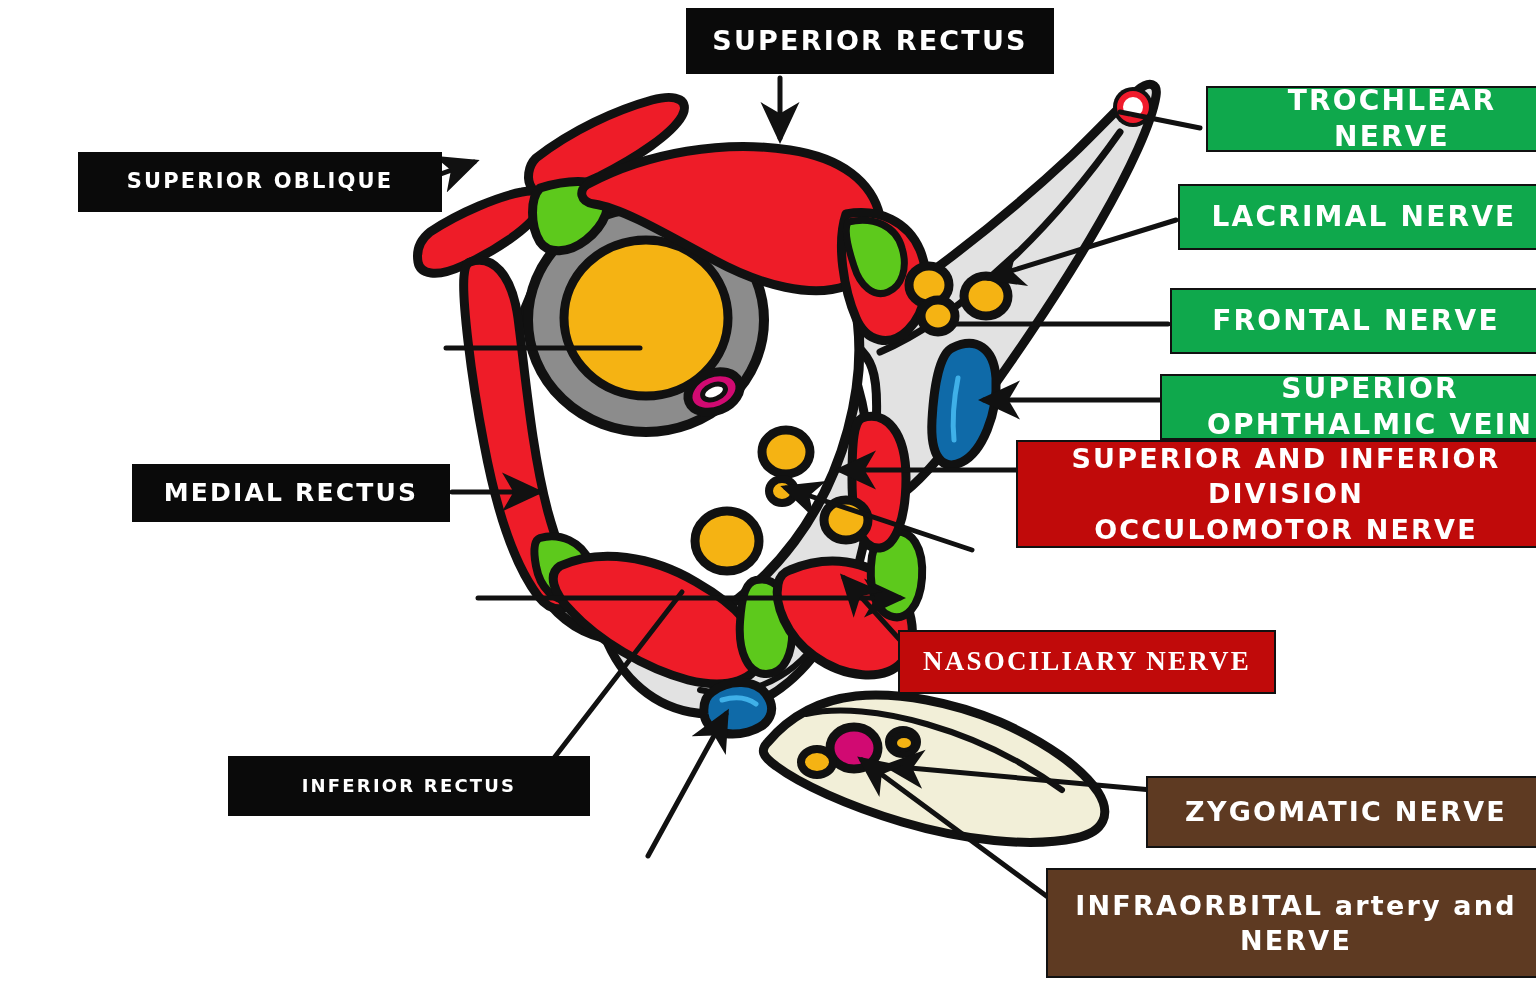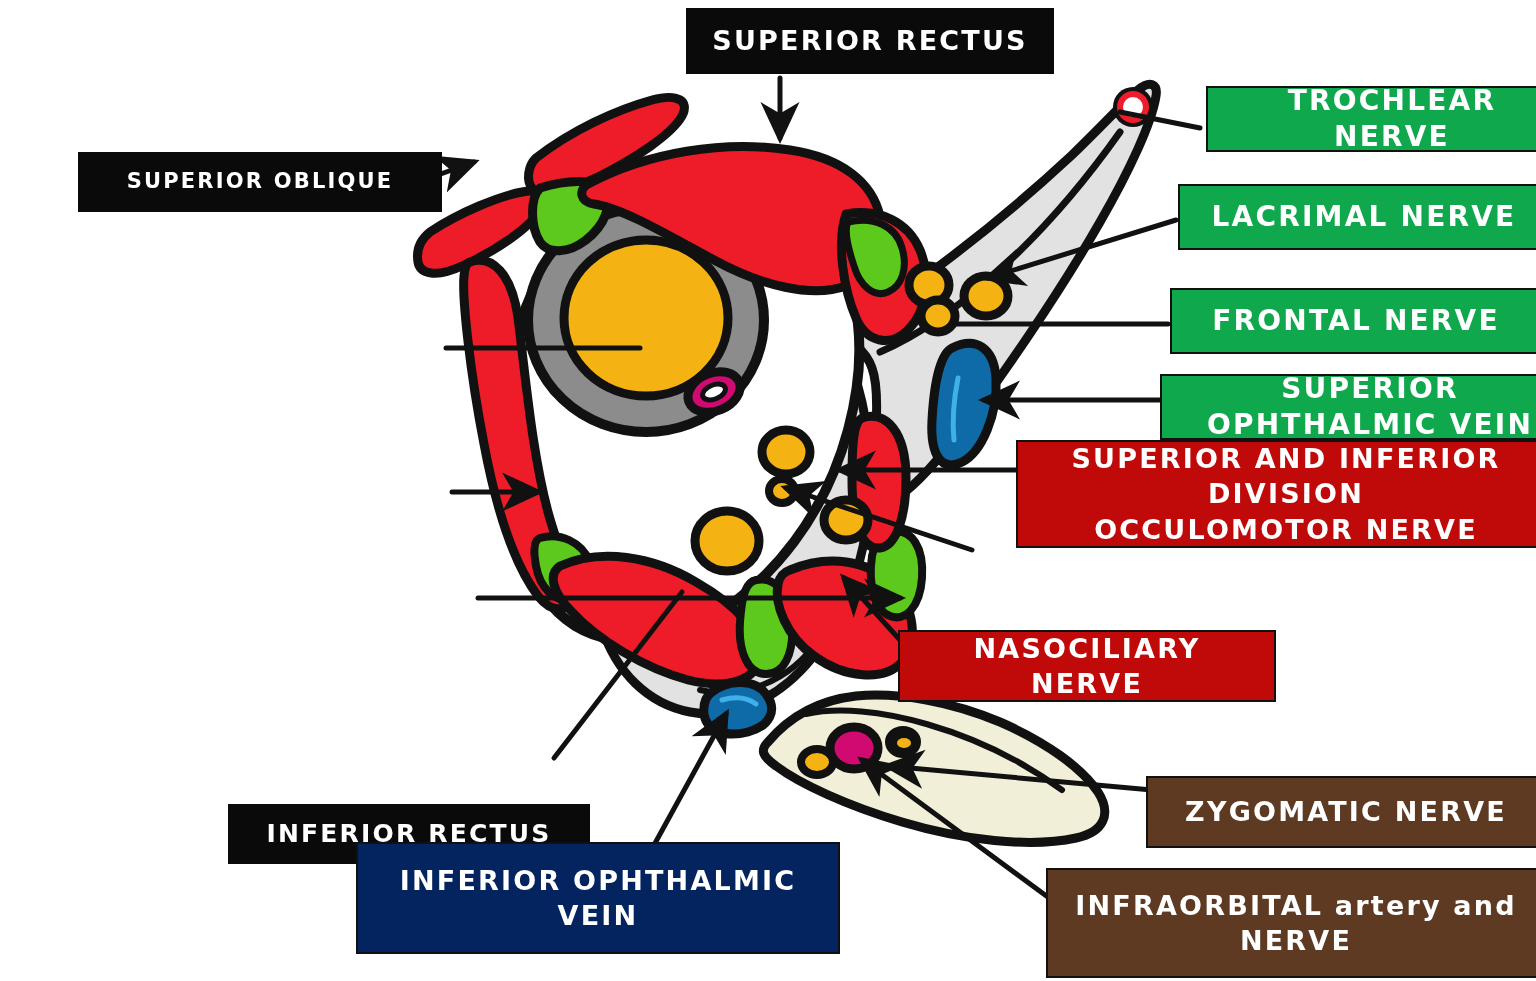--- a/index.html
+++ b/index.html
@@ -248,39 +248,38 @@
     <path d="M1152 790 L 888 766" class="leader" marker-end="url(#ah)"></path>
 
     <path d="M1060 906 L 862 760" class="leader" marker-end="url(#ah)"></path>
   </svg>
 
   <div class="lbl black" style="left:686px; top:8px; width:368px; height:66px; font-size:27px;">SUPERIOR RECTUS</div>
 
   <div class="lbl black" style="left:78px; top:152px; width:364px; height:60px; font-size:21px;">SUPERIOR OBLIQUE</div>
 
 
-
-
-  <div class="lbl black" style="left:228px; top:756px; width:362px; height:60px; font-size:25px;margin-top:48px;">INFERIOR RECTUS</div>
-
-  <div class="lbl navy" style="left:356px; top:842px; width:484px; height:112px; font-size:27px;">INFERIOR OPHTHALMIC
-VEIN</div>
+  <div class="lbl black" style="left:132px; top:464px; width:318px; height:58px; font-size:25px;">MEDIAL RECTUS</div>
+
+
+  <div class="lbl black" style="left:228px; top:756px; width:362px; height:60px; font-size:18px;">INFERIOR RECTUS</div>
+
 
   <div class="lbl green" style="left:1206px; top:86px; width:372px; height:66px; font-size:28px;">TROCHLEAR NERVE</div>
 
   <div class="lbl green" style="left:1178px; top:184px; width:372px; height:66px; font-size:28px;">LACRIMAL NERVE</div>
 
   <div class="lbl green" style="left:1170px; top:288px; width:372px; height:66px; font-size:28px;">FRONTAL NERVE</div>
 
   <div class="lbl green" style="left:1160px; top:374px; width:420px; height:66px; font-size:28px;">SUPERIOR OPHTHALMIC VEIN</div>
 
   <div class="lbl red" style="left:1016px; top:440px; width:540px; height:108px; font-size:27px;">SUPERIOR AND INFERIOR DIVISION
 OCCULOMOTOR NERVE</div>
 
 
-  <div class="lbl red" style="left:898px; top:630px; width:378px; height:72px; font-size:27px;">NASOCILIARY NERVE</div>
+  <div class="lbl red" style="left:898px; top:630px; width:378px; height:64px; font-size:27px;font-family:Liberation Serif, serif;">NASOCILIARY NERVE</div>
 
   <div class="lbl brown" style="left:1146px; top:776px; width:400px; height:72px; font-size:27px;">ZYGOMATIC NERVE</div>
 
   <div class="lbl brown" style="left:1046px; top:868px; width:500px; height:110px; font-size:27px;">INFRAORBITAL artery and
 NERVE</div>
 
 </div>
 
 </body></html>

